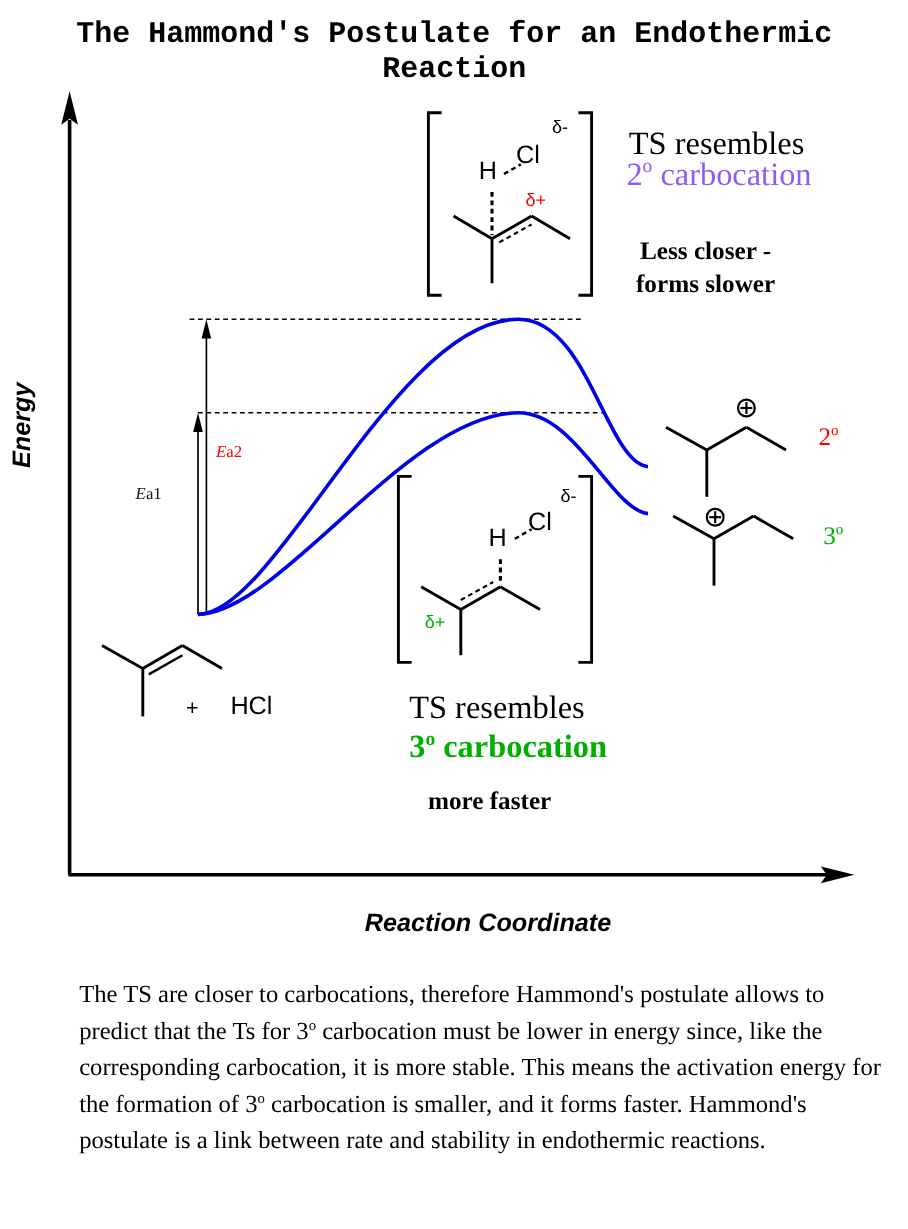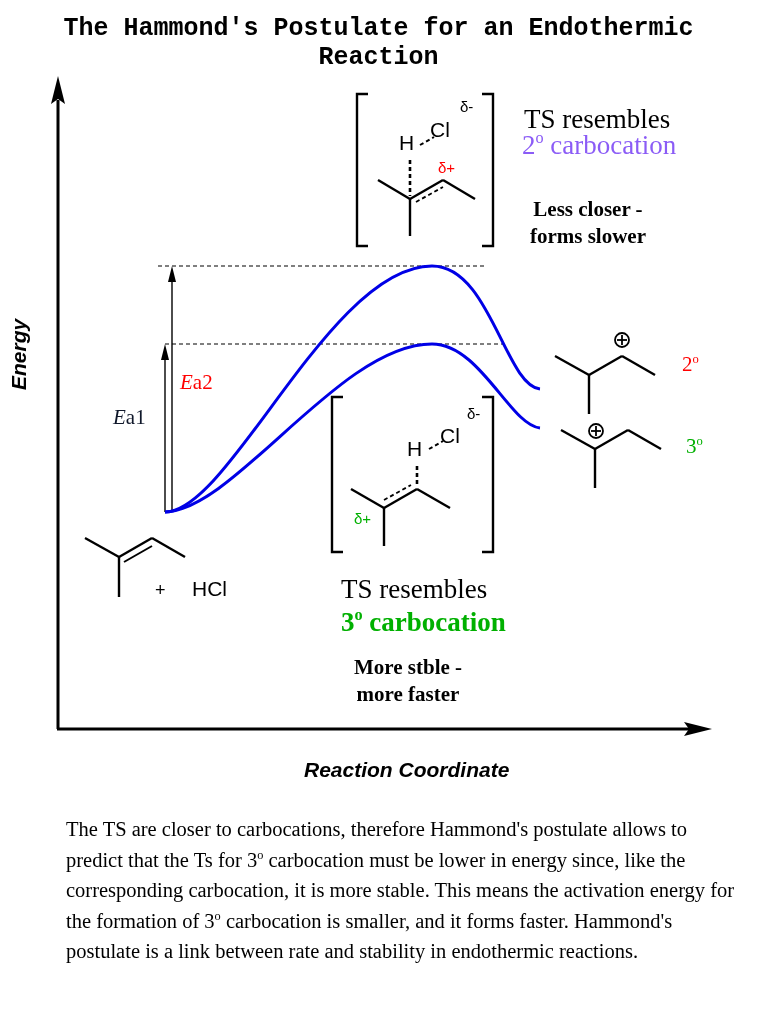--- a/index.html
+++ b/index.html
@@ -6,21 +6,21 @@
   body { width: 757px; height: 1024px; position: relative; overflow: hidden; font-family: "Liberation Serif", serif; color: #000; }
   .title { position: absolute; left: 0; top: 14px; width: 757px; text-align: center; font-family: Liberation Mono, monospace; font-weight: bold; font-size: 25px; }
   svg.diagram { position: absolute; left: 0; top: 0; }
   .lbl { position: absolute; white-space: nowrap; }
   .serif { font-family: "Liberation Serif", serif; }
   .sans { font-family: "Liberation Sans", sans-serif; }
   .ts-text { font-size: 27px; text-align: right; }
   .bold-text { font-size: 21px; font-weight: bold; text-align: center; line-height: 27px; }
   .axis-label { font-family: "Liberation Sans", sans-serif; font-style: italic; font-weight: bold; font-size: 21px; }
   .energy-label { position: absolute; left: 7px; top: 390px; transform: rotate(-90deg); transform-origin: left top; }
-  .ea { font-size: 21px; text-align: right; }
+  .ea { font-size: 14px; text-align: right; }
   .ea i { font-style: italic; }
   sup.deg { font-size: 0.6em; vertical-align: 0.65em; line-height: 0; }
   .desc { position: absolute; left: 66px; top: 814px; width: 680px; font-family: "Liberation Serif", serif; font-size: 20.5px; line-height: 30.5px; }
   .desc p { margin: 0; }
 </style>
 </head>
 <body>
 
 <div class="title">The Hammond's Postulate for an Endothermic Reaction</div>
 
@@ -132,21 +132,20 @@
   </div>
 
 <div class="lbl sans" style="left:407px; top:437px; font-size:21px;">H</div>
 <div class="lbl sans" style="left:440px; top:424px; font-size:21px;">Cl</div>
 <div class="lbl sans" style="left:467px; top:405px; font-size:15px;">δ-</div>
 <div class="lbl sans" style="left:354px; top:510px; font-size:15px; color:#00b000;">δ+</div>
 
 <div class="lbl serif ts-text" style="left:341px; top:574px;">TS resembles</div>
 <div class="lbl serif ts-text" style="left:341px; top:607px; color:#00b000;font-weight:bold;"><span>3</span><sup class="deg">o</sup><span> carbocation</span></div>
 <div class="lbl serif bold-text" style="left:333px; top:654px; width:150px;">
-    <div>More stble -</div>
     <div>more faster</div>
   </div>
 
 <div class="lbl sans" style="left:155px; top:580px; font-size:18px;">+</div>
 <div class="lbl sans" style="left:192px; top:577px; font-size:21px;">HCl</div>
 
 <div class="lbl serif" style="left:682px; top:352px; font-size:21px; color:#ff0000;"><span>2</span><sup class="deg">o</sup></div>
 <div class="lbl serif" style="left:686px; top:434px; font-size:21px; color:#00b000;"><span>3</span><sup class="deg">o</sup></div>
 
 <div class="desc">

